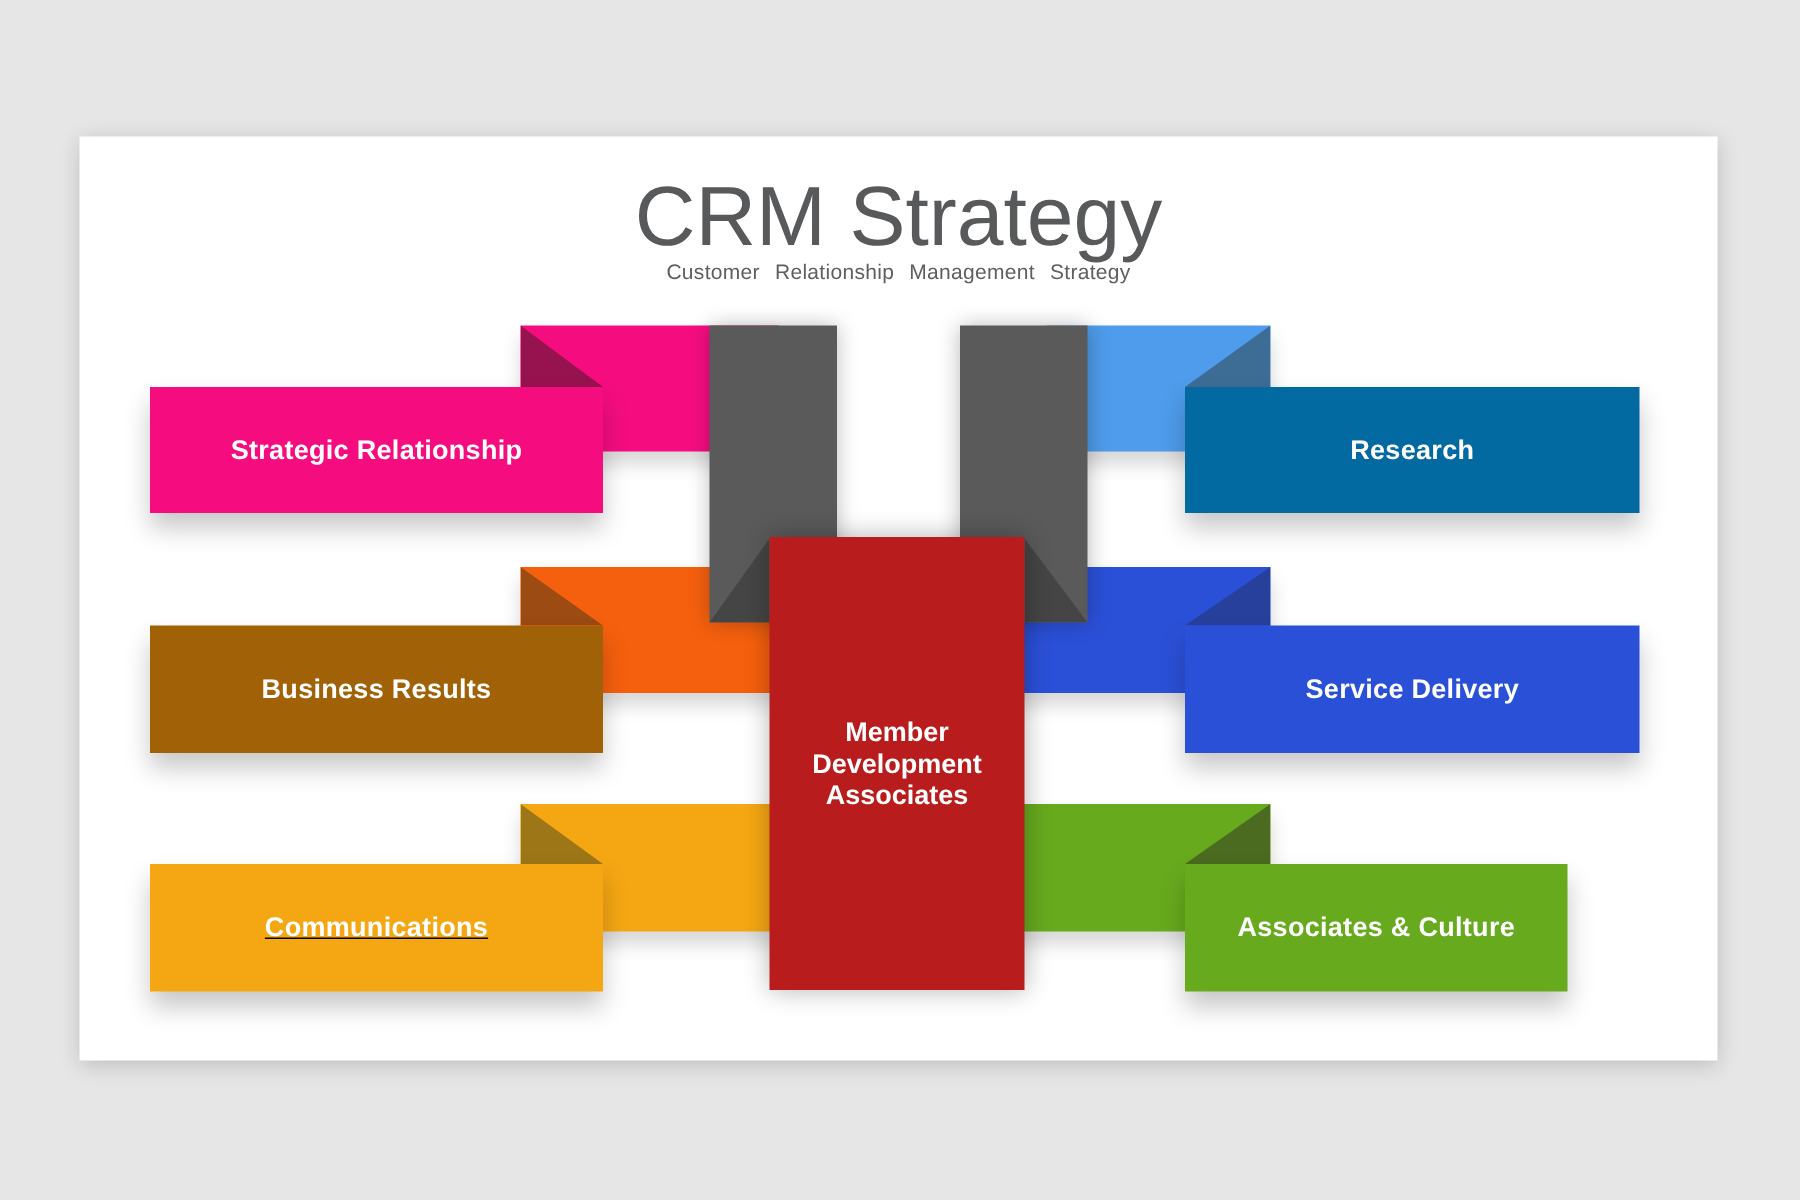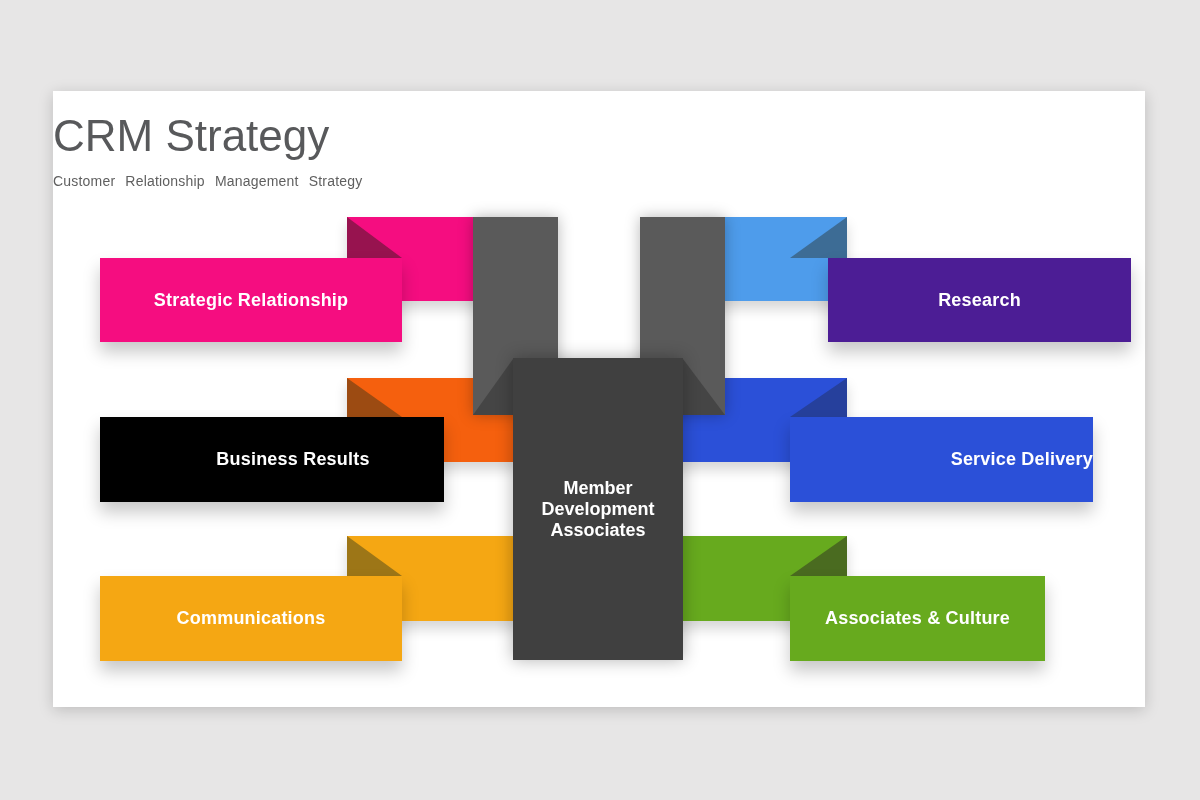--- a/index.html
+++ b/index.html
@@ -1,22 +1,22 @@
 <!DOCTYPE html>
 <html><head>
 <meta charset="utf-8">
 <style>
   html,body{margin:0;padding:0;width:1200px;height:800px;overflow:hidden;
     font-family:"Liberation Sans",sans-serif;background:#e7e6e6;}
   .stage{position:relative;width:1200px;height:800px;background:#e7e6e6;}
   .card{position:absolute;left:53px;top:91px;width:1092px;height:616px;
     background:#ffffff;box-shadow:0 3px 14px rgba(0,0,0,.18);}
-  .title{position:absolute;left:0;right:0;top:20px;text-align:left;
-    font-size:44px;font-weight:400;color:#58595b;letter-spacing:0;}
-  .subtitle{position:absolute;left:0;right:0;top:82px;
+  .title{position:absolute;left:0;right:0;top:20px;text-align:center;
+    font-size:56px;font-weight:400;color:#58595b;letter-spacing:0;}
+  .subtitle{position:absolute;left:0;right:0;top:82px;text-align:center;
     font-size:14px;color:#5f5f5f;word-spacing:6px;letter-spacing:.2px;}
   .upper{position:absolute;z-index:2;box-shadow:0 8px 12px rgba(0,0,0,.16);}
   .fold{position:absolute;z-index:3;}
   .bar{position:absolute;z-index:4;display:flex;align-items:center;justify-content:center;
     box-shadow:0 10px 16px rgba(0,0,0,.22);}
   .bar span{color:#fff;font-weight:bold;font-size:18px;letter-spacing:.2px;}
   .col{position:absolute;z-index:5;background:#5a5a5a;box-shadow:0 0 14px rgba(0,0,0,.28);}
   .colfold{position:absolute;z-index:6;background:#454545;}
   .banner{position:absolute;z-index:7;left:460px;top:267px;width:170px;height:302px;
     background:#656565;box-shadow:0 0 16px rgba(0,0,0,.30);
@@ -39,21 +39,21 @@
   
   .u-l2{left:294px;top:287px;width:172px;height:84px;}
   .f-l2{left:294px;top:287px;width:55px;height:39px;clip-path:polygon(0 0,100% 100%,0 100%);}
   .b-l2{left:47px;top:326px;width:302px;height:85px;}
   .u-r2{left:620px;top:287px;width:174px;height:84px;}
   .f-r2{left:737px;top:287px;width:57px;height:39px;clip-path:polygon(100% 0,0 100%,100% 100%);}
   .b-r2{left:737px;top:326px;width:303px;height:85px;}
   
   .u-l3{left:294px;top:445px;width:172px;height:85px;}
   .f-l3{left:294px;top:445px;width:55px;height:40px;clip-path:polygon(0 0,100% 100%,0 100%);}
-  .b-l3{left:47px;top:485px;width:302px;height:85px;}
+  .b-l3{left:47px;top:485px;width:302px;height:85px;text-decoration:underline;}
   .u-r3{left:620px;top:445px;width:174px;height:85px;}
   .f-r3{left:737px;top:445px;width:57px;height:40px;clip-path:polygon(100% 0,0 100%,100% 100%);}
   .b-r3{left:737px;top:485px;width:255px;height:85px;}
 </style>
 </head>
 <body>
 
 <div class="stage">
   <div class="card">
 
@@ -61,54 +61,54 @@
     <div class="subtitle">Customer Relationship Management Strategy</div>
 
     <div class="upper u-l1" style="background-color: rgb(245, 13, 128);"></div>
     <div class="fold f-l1" style="background-color: rgb(151, 19, 79);"></div>
     <div class="bar b-l1" style="background-color: rgb(245, 13, 128);">
       <span>Strategic Relationship</span>
     </div>
 
     <div class="upper u-r1" style="background-color: rgb(78, 156, 235);"></div>
     <div class="fold f-r1" style="background-color: rgb(61, 108, 149);"></div>
-    <div class="bar b-r1" style="background-color: #4c1d95; margin-left: 38px;">
+    <div class="bar b-r1" style="background-color: #0369a1;">
       <span>Research</span>
     </div>
 
     <div class="upper u-l2" style="background-color: rgb(245, 96, 14);"></div>
     <div class="fold f-l2" style="background-color: rgb(156, 75, 18);"></div>
-    <div class="bar b-l2" style="background-color: #000000; padding-left: 42px;">
+    <div class="bar b-l2" style="background-color: #a16207;">
       <span>Business Results</span>
     </div>
 
     <div class="upper u-r2" style="background-color: rgb(43, 80, 216);"></div>
     <div class="fold f-r2" style="background-color: rgb(38, 64, 156);"></div>
-    <div class="bar b-r2" style="background-color: rgb(43, 80, 216); justify-content: flex-end;">
+    <div class="bar b-r2" style="background-color: rgb(43, 80, 216);">
       <span>Service Delivery</span>
     </div>
 
     <div class="upper u-l3" style="background-color: rgb(245, 167, 19);"></div>
     <div class="fold f-l3" style="background-color: rgb(157, 118, 23);"></div>
     <div class="bar b-l3" style="background-color: rgb(245, 167, 19);">
       <span>Communications</span>
     </div>
 
     <div class="upper u-r3" style="background-color: rgb(103, 170, 30);"></div>
     <div class="fold f-r3" style="background-color: rgb(74, 107, 32);"></div>
     <div class="bar b-r3" style="background-color: rgb(103, 170, 30);">
       <span>Associates &amp; Culture</span>
     </div>
 
     <div class="col col-left" style="background-color: rgb(90, 90, 90);"></div>
     <div class="col col-right" style="background-color: rgb(90, 90, 90);"></div>
     <div class="colfold colfold-left" style="background-color: rgb(69, 69, 69);"></div>
     <div class="colfold colfold-right" style="background-color: rgb(69, 69, 69);"></div>
 
-    <div class="banner" style="background-color: #404040;">
+    <div class="banner" style="background-color: #b91c1c;">
       <div class="banner-text">
         <div>Member</div>
         <div>Development</div>
         <div>Associates</div>
       </div>
     </div>
 
   </div>
 </div>
 

